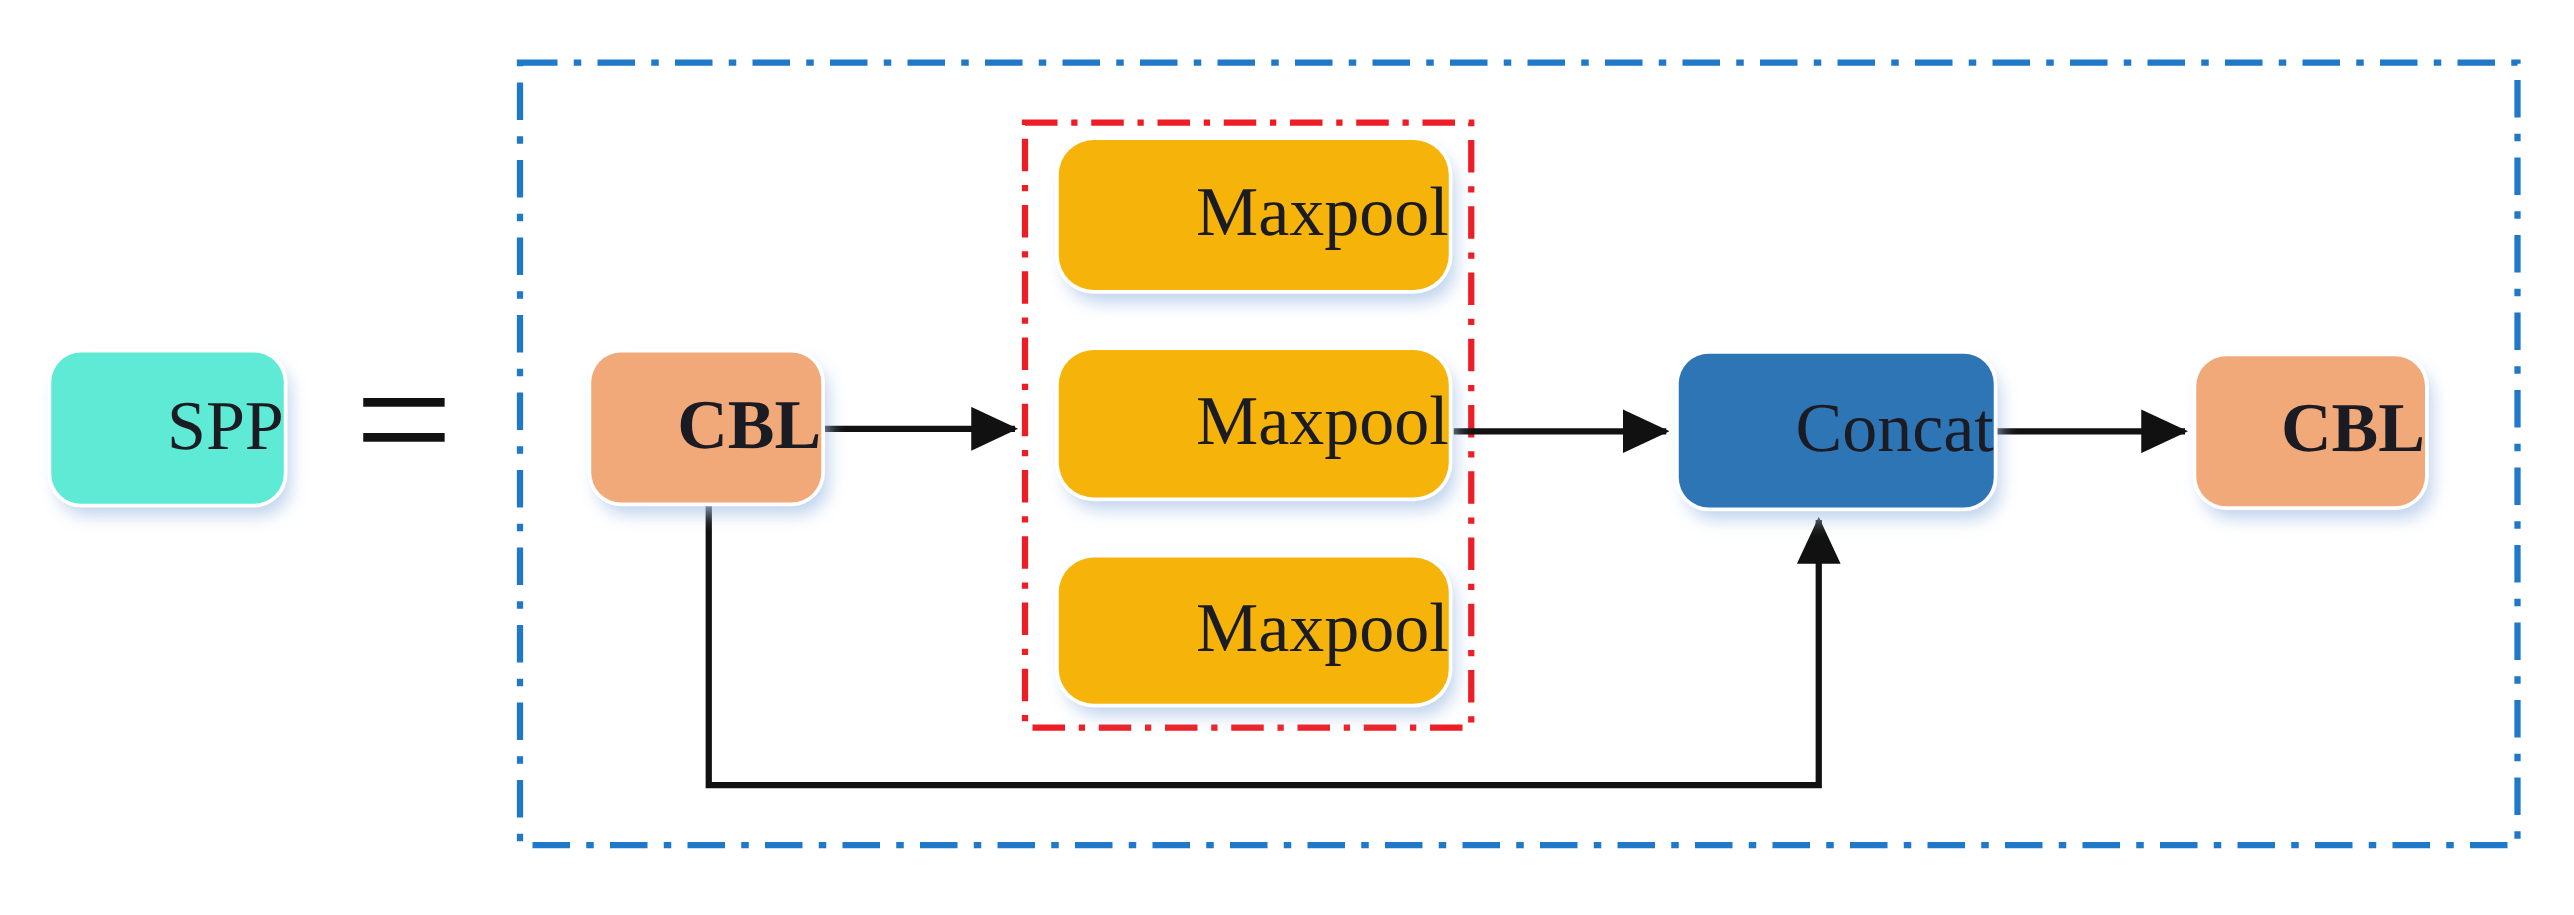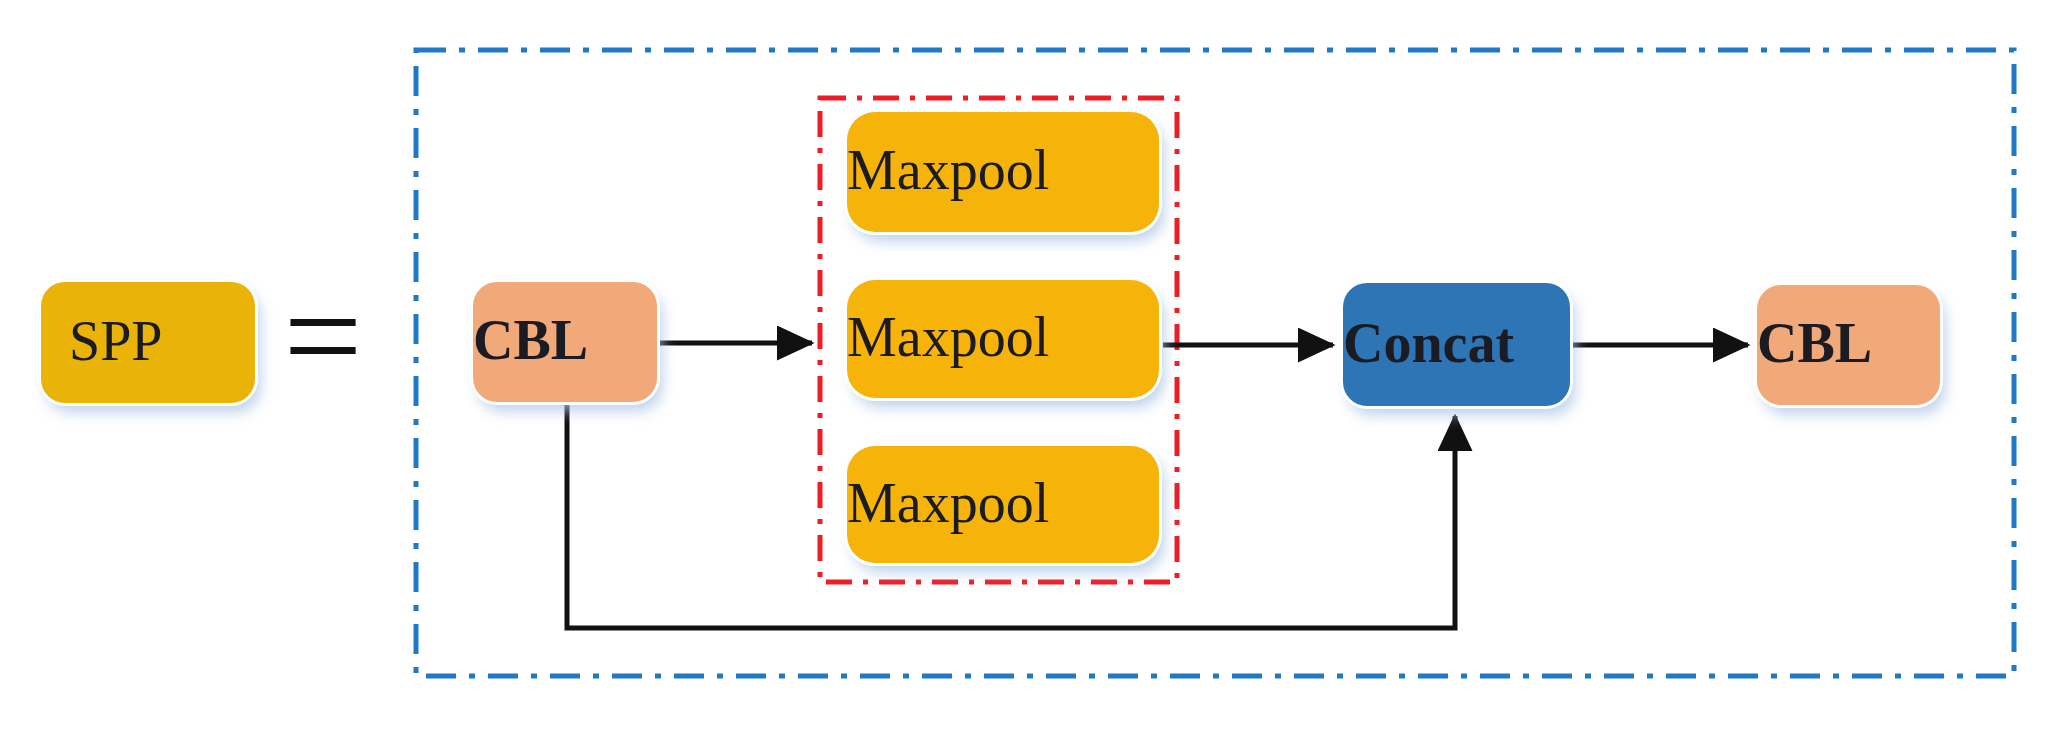--- a/index.html
+++ b/index.html
@@ -19,39 +19,39 @@
     position: absolute;
     left: 0;
     top: 0;
     width: 2059px;
     height: 732px;
   }
   .node {
     position: absolute;
     display: flex;
     align-items: center;
-    justify-content: flex-start;
+    justify-content: flex-end;
     font-size: 56px;
     color: #1b1b24;
     border-radius: 24px;
     box-shadow: 0 0 0 3px #ffffff, 5px 9px 14px rgba(173, 197, 231, 0.8);
     user-select: none;
   }
   .node span { transform: translateY(-2px); }
-  .spp-fill     { background: #eab308; padding-left: 28px; }
+  .spp-fill     { background: #5eead4; }
   .cbl-fill     { background: #f1a97a; font-weight: bold; }
   .maxpool-fill { background: #f6b40a; border-radius: 28px; }
   .concat-fill  { background: #2e75b6; }
 
   .node-spp     { left: 41px;   top: 282px; width: 186px; height: 121px; }
   .node-cbl-in  { left: 473px;  top: 282px; width: 184px; height: 120px; }
   .node-mp1     { left: 847px;  top: 112px; width: 312px; height: 120px; }
   .node-mp2     { left: 847px;  top: 280px; width: 312px; height: 118px; }
   .node-mp3     { left: 847px;  top: 446px; width: 312px; height: 117px; }
-  .node-concat  { left: 1343px; top: 283px; width: 227px; height: 123px; font-weight: bold; }
+  .node-concat  { left: 1343px; top: 283px; width: 252px; height: 123px; }
   .node-cbl-out { left: 1757px; top: 285px; width: 183px; height: 120px; }
 
   .equals {
     position: absolute;
     left: 250px;
     top: 262px;
     width: 146px;
     height: 146px;
     display: flex;
     align-items: center;

